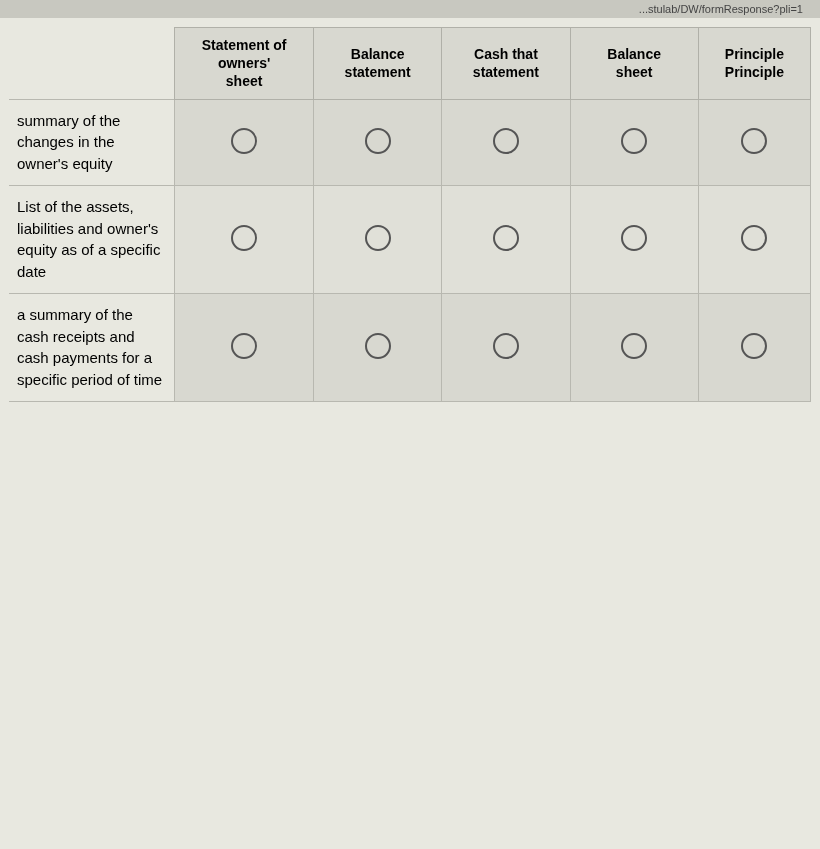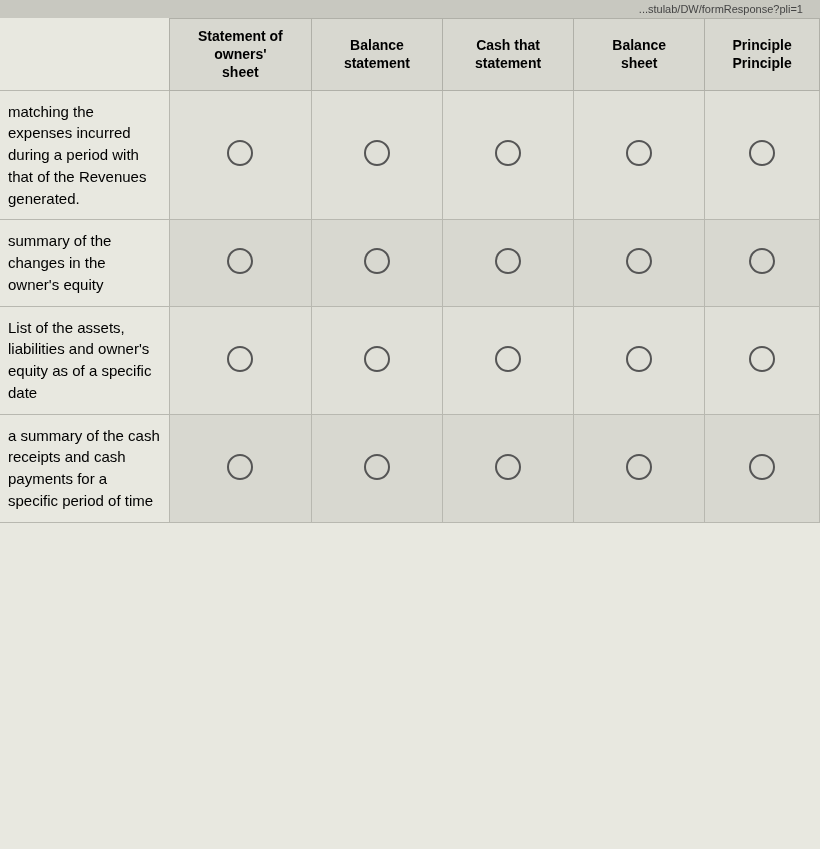--- a/index.html
+++ b/index.html
@@ -24,21 +24,21 @@
       display: flex;
       align-items: center;
       justify-content: flex-end;
       padding-right: 17px;
       font-size: 11px;
       color: #444;
     }
 
     .table-container {
       width: 100%;
-      padding: 0;
+      padding: 9px;
     }
 
     table {
       width: 100%;
       border-collapse: collapse;
       table-layout: fixed;
     }
 
     col.col-label { width: 155px; }
     col.col-soe   { width: 130px; }
@@ -153,40 +153,20 @@
           <span>sheet</span>
         </th>
         <th>
           <span>Principle</span><br>
           <span>Principle</span>
         </th>
       </tr>
     </thead>
     <tbody>
 
-      <tr class="row-1">
-        <td class="row-label">
-          <span>matching the expenses incurred during a period with that of the Revenues generated.</span>
-        </td>
-        <td class="radio-cell">
-          <span class="radio-circle"></span>
-        </td>
-        <td class="radio-cell">
-          <span class="radio-circle"></span>
-        </td>
-        <td class="radio-cell">
-          <span class="radio-circle"></span>
-        </td>
-        <td class="radio-cell">
-          <span class="radio-circle"></span>
-        </td>
-        <td class="radio-cell">
-          <span class="radio-circle"></span>
-        </td>
-      </tr>
 
       <tr class="row-2">
         <td class="row-label">
           <span>summary of the changes in the owner's equity</span>
         </td>
         <td class="radio-cell">
           <span class="radio-circle"></span>
         </td>
         <td class="radio-cell">
           <span class="radio-circle"></span>

